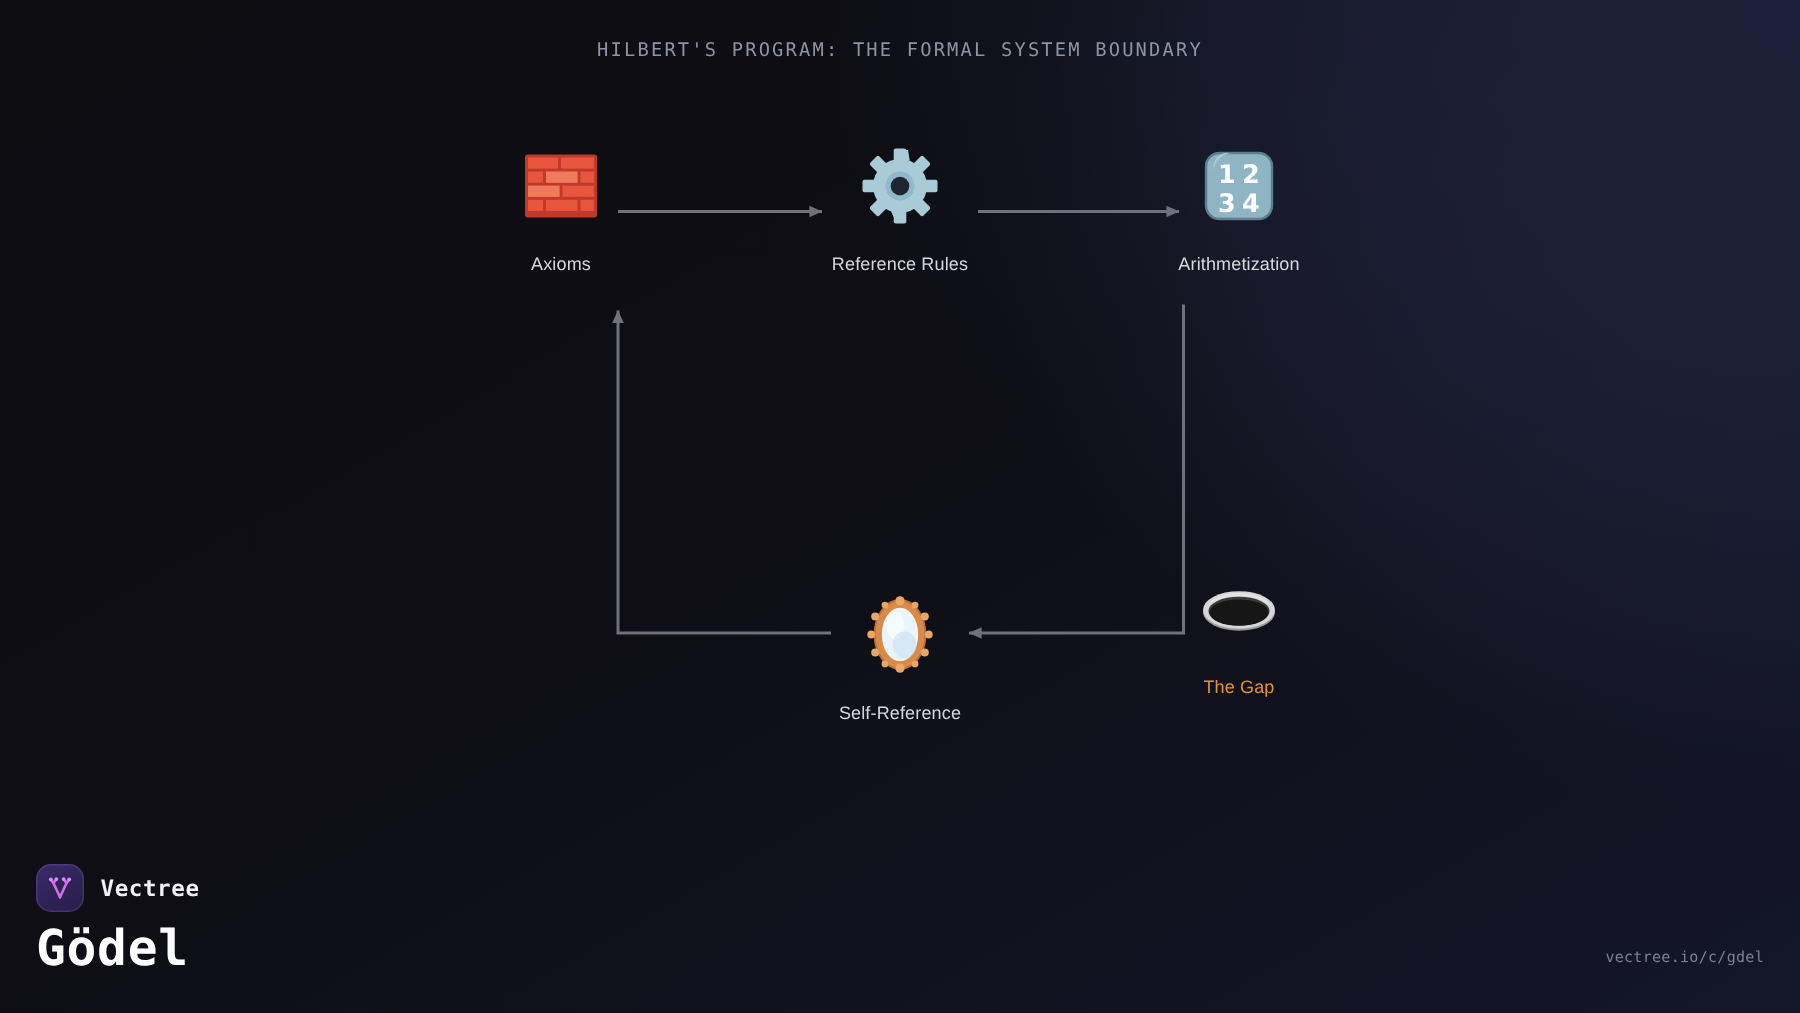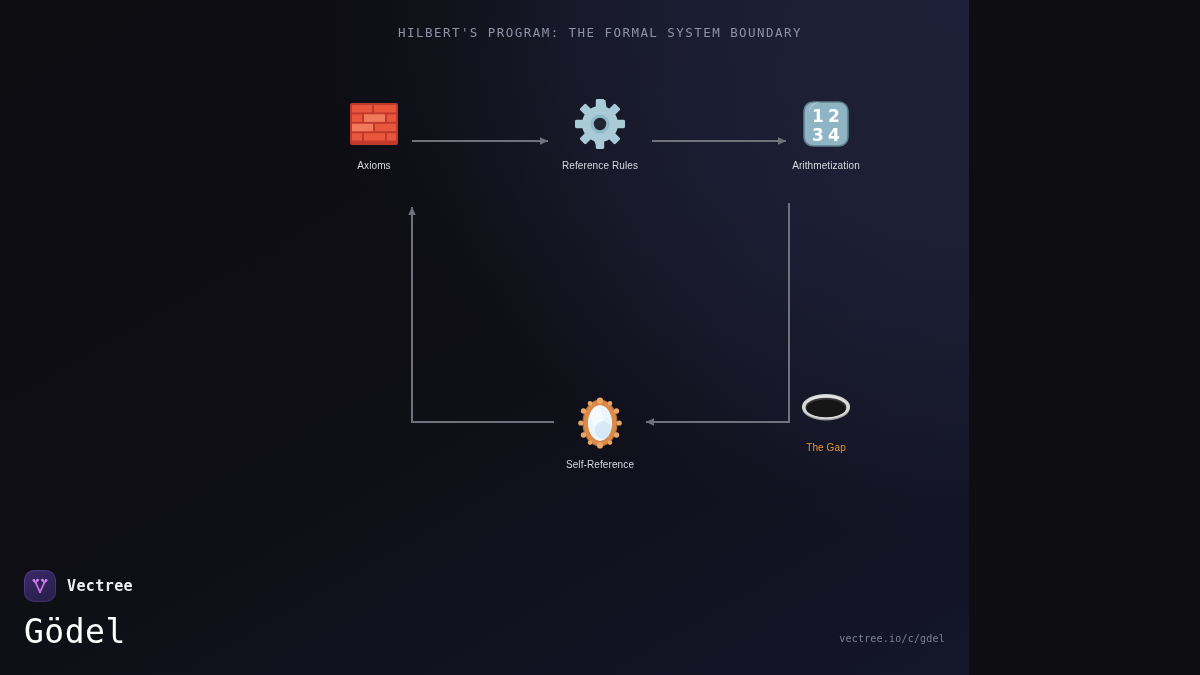--- a/index.html
+++ b/index.html
@@ -10,21 +10,21 @@
   body {
     width: 1200px;
     height: 675px;
     overflow: hidden;
     background: #0d0d12;
     font-family: "Liberation Sans", sans-serif;
   }
 
   #stage {
     position: relative;
-    width: 969px;
+    width: 1200px;
     height: 675px;
     background:
       radial-gradient(ellipse 900px 700px at 100% 0%, #1e2039 0%, rgba(30,32,57,0.55) 38%, rgba(13,13,18,0) 72%),
       radial-gradient(ellipse 700px 600px at 96% 18%, rgba(34,37,64,0.75) 0%, rgba(13,13,18,0) 70%),
       linear-gradient(150deg, #0d0d12 0%, #0e0e14 48%, #14162a 100%);
     overflow: hidden;
   }
 
   
   .diagram-title {
@@ -60,22 +60,22 @@
   .node-icon {
     font-size: 46px;
     line-height: 56px;
     height: 56px;
     display: block;
     font-family: "DejaVu Sans", sans-serif;
   }
   .node-icon svg { display: block; margin: 0 auto; }
   .node-label {
     display: block;
-    margin-top: 7px;
-    font-size: 10px;
+    margin-top: 16px;
+    font-size: 12px;
     color: #d6d8de;
     font-family: "Liberation Sans", sans-serif;
     letter-spacing: 0.1px;
   }
   .node-label.accent { color: #e8922e; }
 
   
   #node-axioms          { left: 374px; top: 97px; }
   #node-inference       { left: 600px; top: 97px; }
   #node-arithmetization { left: 826px; top: 97px; }
@@ -105,24 +105,24 @@
     justify-content: center;
   }
   .brand-name {
     font-family: "DejaVu Sans Mono", "Liberation Mono", monospace;
     font-size: 15px;
     font-weight: bold;
     color: #f0f1f5;
     letter-spacing: 0.4px;
   }
   .brand-title {
-    margin-top: 12px;
+    margin-top: 6px;
     font-family: "DejaVu Sans Mono", "Liberation Mono", monospace;
     font-size: 33px;
-    font-weight: normal;
+    font-weight: bold;
     color: #ffffff;
     letter-spacing: 0.5px;
     line-height: 1.12;
   }
   #footer-url {
     position: absolute;
     right: 24px;
     bottom: 31px;
     font-family: "DejaVu Sans Mono", "Liberation Mono", monospace;
     font-size: 10px;

